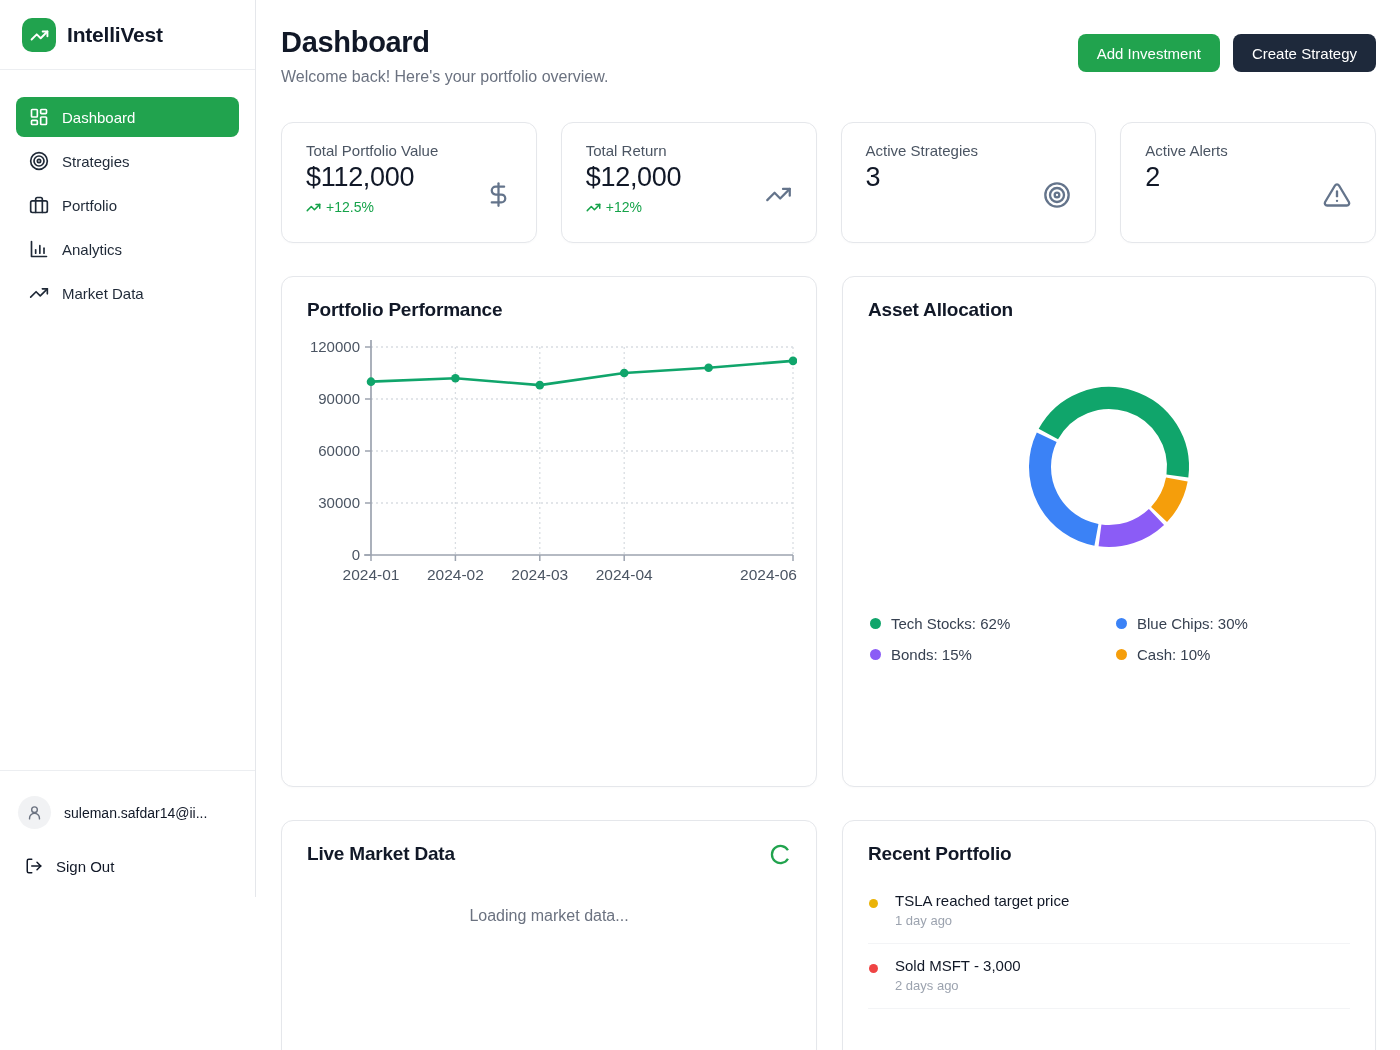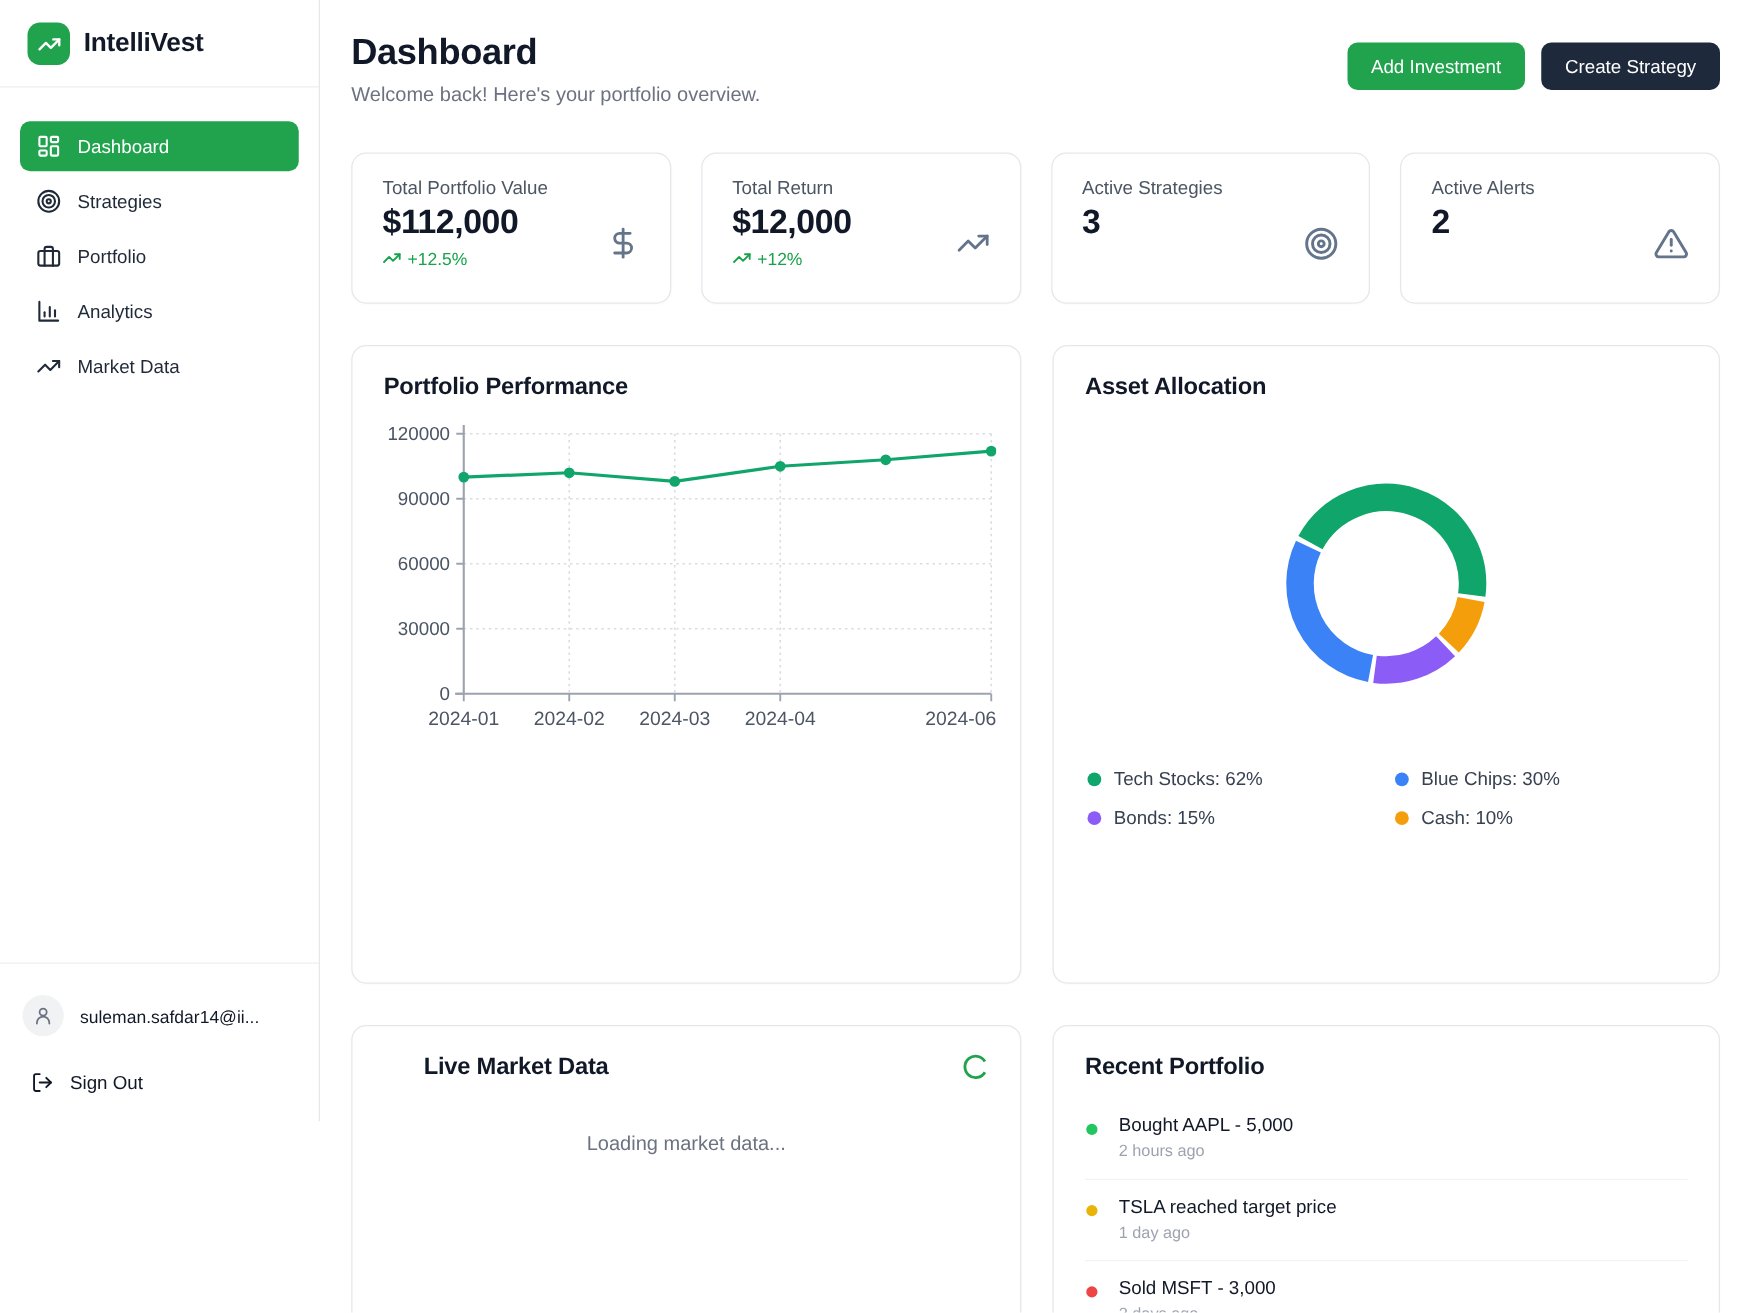--- a/index.html
+++ b/index.html
@@ -28,30 +28,30 @@
   .page-title { font-size:29px; font-weight:700; letter-spacing:-0.3px; }
   .page-subtitle { font-size:16px; color:#6b7280; margin-top:9px; }
   .header-buttons { display:flex; gap:13px; margin-top:8px; }
   .btn { height:38px; padding:0 19px; border:none; border-radius:8px; font-size:15px; font-family:inherit; color:#fff; cursor:pointer; }
   .btn-green { background:#21a34e; }
   .btn-navy { background:#1e293b; }
 
   .stats-grid { display:grid; grid-template-columns:repeat(4,1fr); gap:24px; margin-top:36px; }
   .stat-card { border:1px solid #e5e7eb; border-radius:12px; background:#fff; padding:19px 24px; height:121px; display:flex; justify-content:space-between; box-shadow:0 1px 2px rgba(0,0,0,0.02); }
   .stat-label { font-size:15px; color:#4b5563; }
-  .stat-value { font-size:27px; font-weight:700; margin-top:3px; letter-spacing:-0.3px; }
-  .stat-delta { display:flex; align-items:flex-start; gap:5px; font-size:14px; color:#16a34a; margin-top:6px; }
+  .stat-value { font-size:27px; font-weight:400; margin-top:3px; letter-spacing:-0.3px; }
+  .stat-delta { display:flex; align-items:flex-end; gap:5px; font-size:14px; color:#16a34a; margin-top:6px; }
   .stat-icon { color:#64748b; display:flex; align-items:center; margin-top:24px; }
 
   .two-col { display:grid; grid-template-columns:536px 1fr; gap:25px; margin-top:33px; }
   .panel { border:1px solid #e5e7eb; border-radius:12px; background:#fff; padding:22px 25px; box-shadow:0 1px 2px rgba(0,0,0,0.02); }
   .panel-tall { height:511px; }
   .panel-short { height:283px; }
   .panel-title { font-size:19px; font-weight:700; letter-spacing:-0.2px; }
-  .panel-head { display:flex; justify-content:space-between; align-items:flex-start;margin-left:32px; }
+  .panel-head { display:flex; justify-content:space-between; align-items:flex-end; }
 
   #line-chart { margin-top:14px; }
   #donut { display:block; margin:46px auto 0 auto; }
   .legend-grid { display:grid; grid-template-columns:246px 1fr; row-gap:14px; margin-top:48px; padding-left:2px; }
   .legend-item { display:flex; align-items:center; gap:10px; font-size:15px; color:#374151; }
   .legend-dot { width:11px; height:11px; border-radius:50%; }
 
   .loading-text { text-align:center; margin-top:42px; font-size:16px; color:#6b7280; }
   .spinner { color:#21a34e; }
 
@@ -317,27 +317,20 @@
             </svg>
         </span>
       </div>
       <div class="loading-text">Loading market data...</div>
     </div>
 
     <div class="panel panel-short">
       <div class="panel-title">Recent Portfolio</div>
       <div class="activity-list">
         <div class="activity-item">
-          <span class="activity-dot" style="background: rgb(34, 197, 94);"></span>
-          <div>
-            <div class="activity-text">Bought AAPL - 5,000</div>
-            <div class="activity-time">2 hours ago</div>
-          </div>
-        </div>
-        <div class="activity-item">
           <span class="activity-dot" style="background: rgb(234, 179, 8);"></span>
           <div>
             <div class="activity-text">TSLA reached target price</div>
             <div class="activity-time">1 day ago</div>
           </div>
         </div>
         <div class="activity-item">
           <span class="activity-dot" style="background: rgb(239, 68, 68);"></span>
           <div>
             <div class="activity-text">Sold MSFT - 3,000</div>

